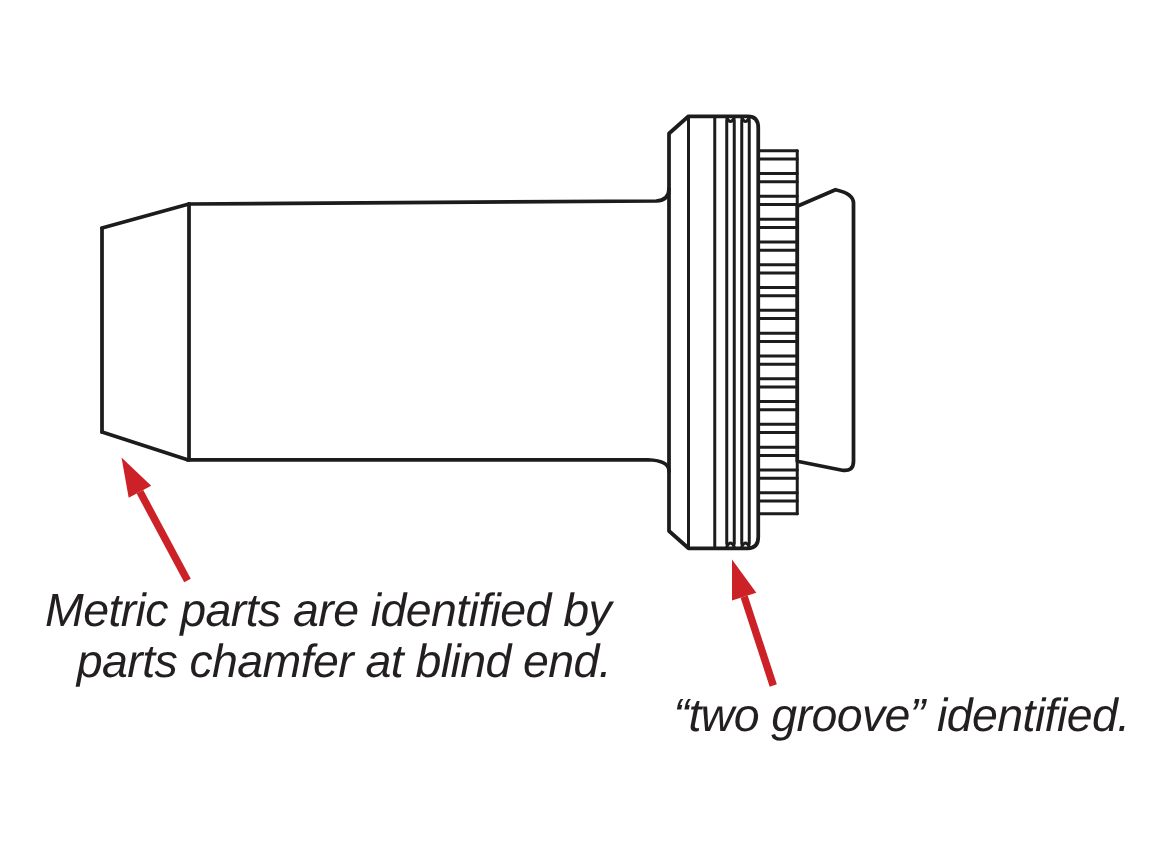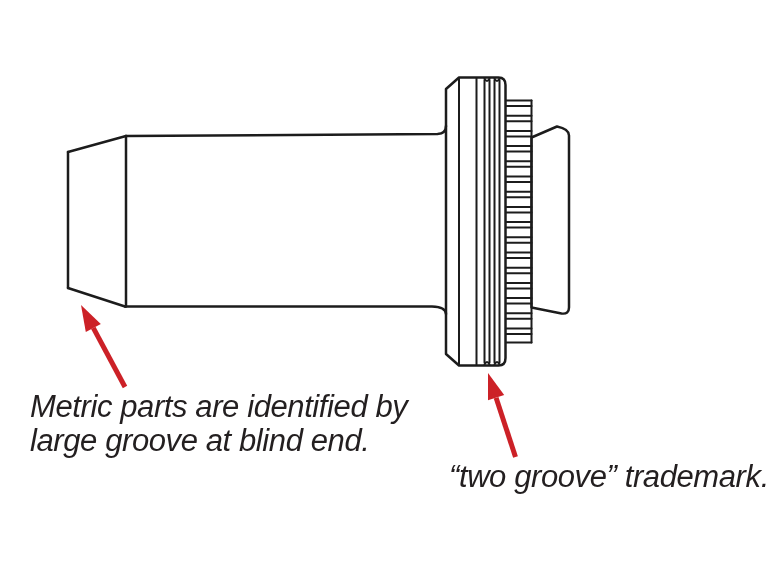--- a/index.html
+++ b/index.html
@@ -19,21 +19,21 @@
   svg{position:absolute;left:0;top:0;}
   .caption{
     position:absolute;
     font-style:italic;
     font-size:31px;
     line-height:34px;
     letter-spacing:-0.4px;
     color:var(--text_ink);
     white-space:nowrap;
   }
-  .caption-metric{left:30px;top:390px;}
+  .caption-metric{left:30px;top:390px;text-align:right;}
   .caption-trademark{left:449px;top:460px;}
   .regmark{
     font-size:17px;
     vertical-align:9px;
     letter-spacing:0;
   }
   .outline{stroke:var(--line_ink);stroke-width:2.5;fill:none;stroke-linejoin:round;stroke-linecap:round;}
   .outline-fill{stroke:var(--line_ink);stroke-width:2.5;fill:#ffffff;stroke-linejoin:round;}
   .detail{stroke:var(--line_ink);stroke-width:2;fill:none;stroke-linecap:round;}
   .arrow-shaft{stroke:var(--arrow_red);stroke-width:5;fill:none;stroke-linecap:butt;}
@@ -87,20 +87,20 @@
     </g>
 
     <g>
       <path class="arrow-shaft" d="M 515.5,457 L 496.1,397.7"></path>
       <polygon class="arrow-head" points="488,373 504.2,395.1 488,400.3"></polygon>
     </g>
   </svg>
 
   <div class="caption caption-metric">
     <div>Metric parts are identified by</div>
-    <div>large groove at blind end.</div>
+    <div>parts chamfer at blind end.</div>
   </div>
 
   <div class="caption caption-trademark">
-    <div>“two groove” trademark.</div>
+    <div>“two groove” identified.</div>
   </div>
 
 </div>
 
 </body></html>

